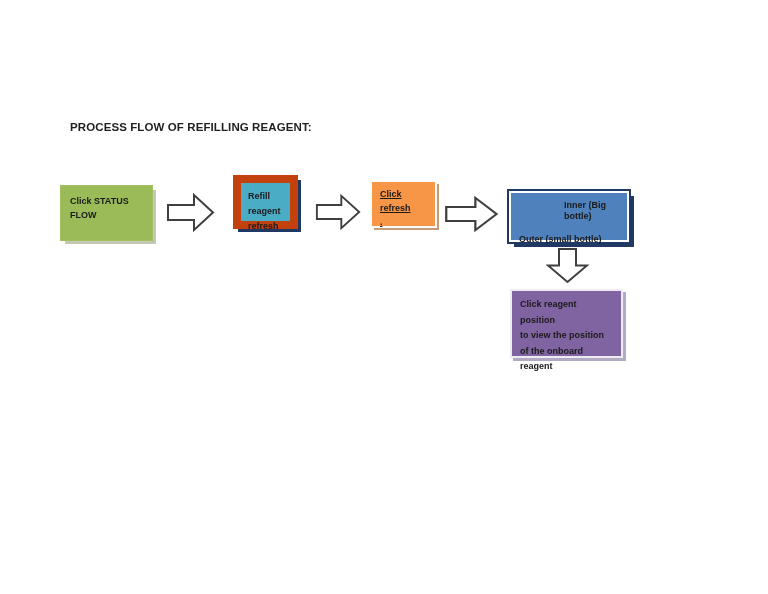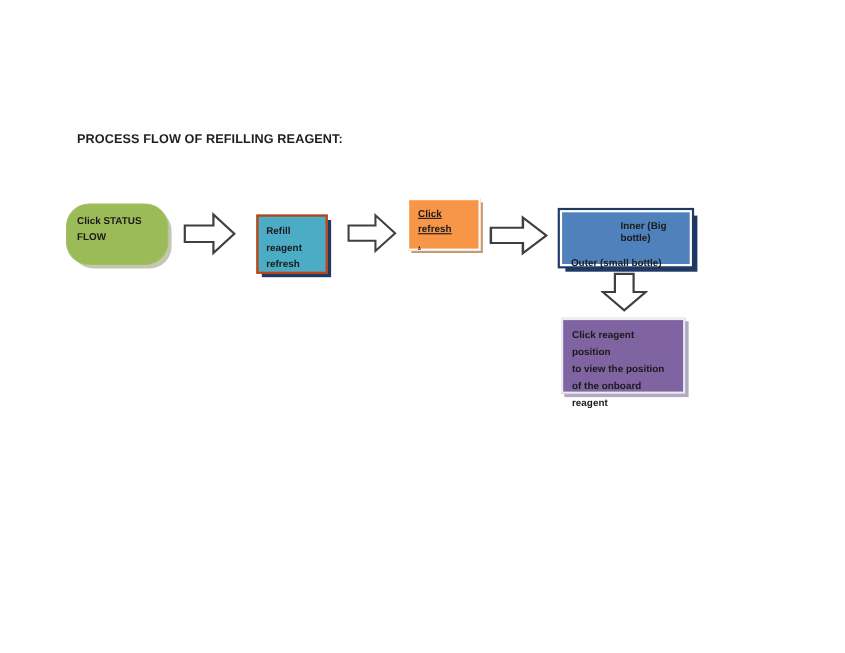--- a/index.html
+++ b/index.html
@@ -37,23 +37,23 @@
   .box-status {
     left: 60px; top: 185px; width: 93px; height: 56px;
     background: #9bbb59;
     border: 1px solid #a3bf60;
     box-shadow: 4px 4px 0 -1px #c2c8b2;
     padding: 8px 4px 0 9px;
     line-height: 14px;
   }
   
   .box-refill {
-    left: 233px; top: 195px; width: 65px; height: 54px;
+    left: 233px; top: 175px; width: 65px; height: 54px;
     background: #4bacc6;
-    border: 2px solid #c2410c;
+    border: 8px solid #c2410c;
     box-shadow: 4px 4px 0 -1px #1f3864;
     padding: 6px 21px 0 7px;
     line-height: 15px;
   }
   
   .box-refresh {
     left: 370px; top: 180px; width: 67px; height: 48px;
     background: #f79646;
     border: 2px solid #fdfdfd;
     box-shadow: 3px 3px 0 -1px #c49a77;
@@ -87,21 +87,21 @@
   .arrow-3 { left: 444px; top: 195px; width: 56px; height: 38px; }
   .arrow-down { left: 546px; top: 247px; width: 43px; height: 37px; }
 </style>
 </head>
 <body>
 
 <div class="page">
 
   <div class="doc-title">PROCESS FLOW OF REFILLING REAGENT:</div>
 
-  <div class="flow-box box-status" style="background-color: rgb(155, 187, 89); border-radius: 21px;">
+  <div class="flow-box box-status" style="background-color: rgb(155, 187, 89);">
     <span class="line">Click STATUS</span>
     <span class="line">FLOW</span>
   </div>
 
   <div class="arrow arrow-1">
     <svg viewBox="0 0 50 41" preserveAspectRatio="none">
       <polygon points="2,13 28,13 28,3 47,20.5 28,38 28,28 2,28"></polygon>
     </svg>
   </div>
 

